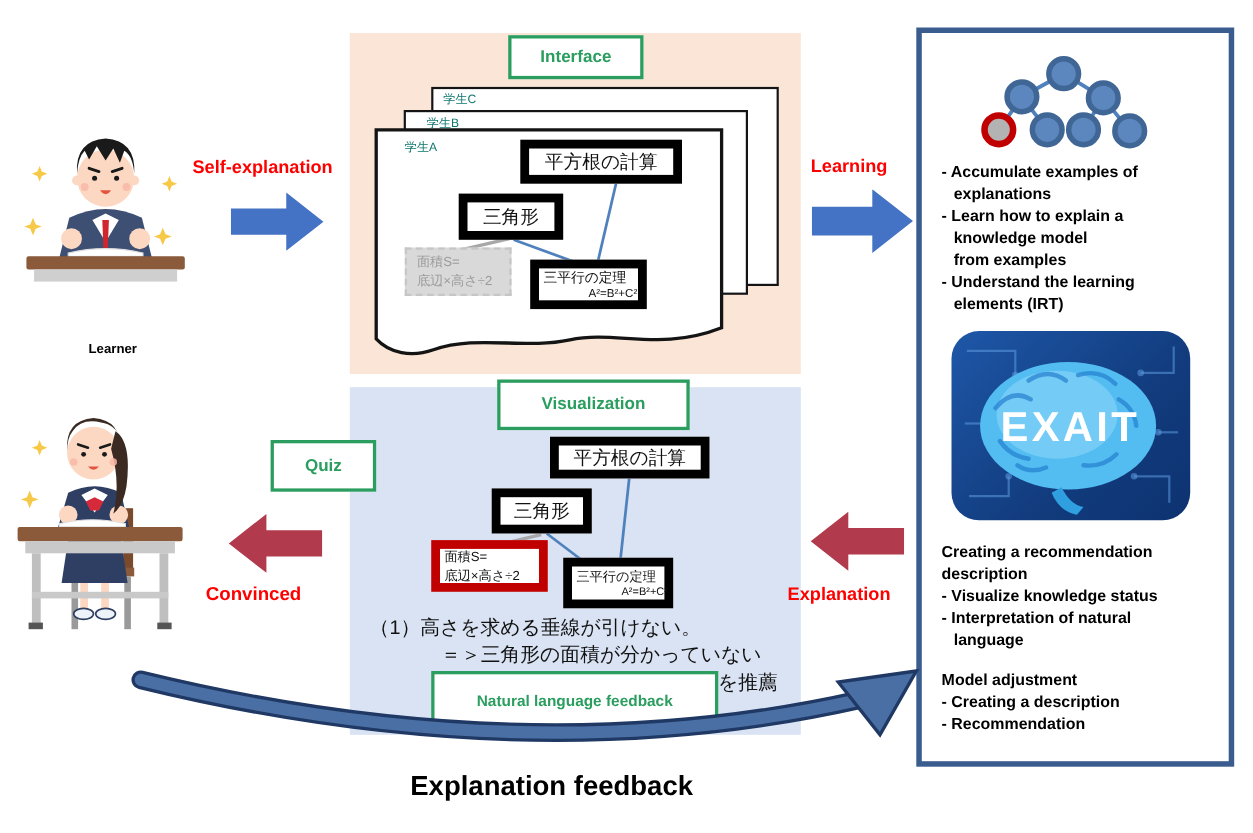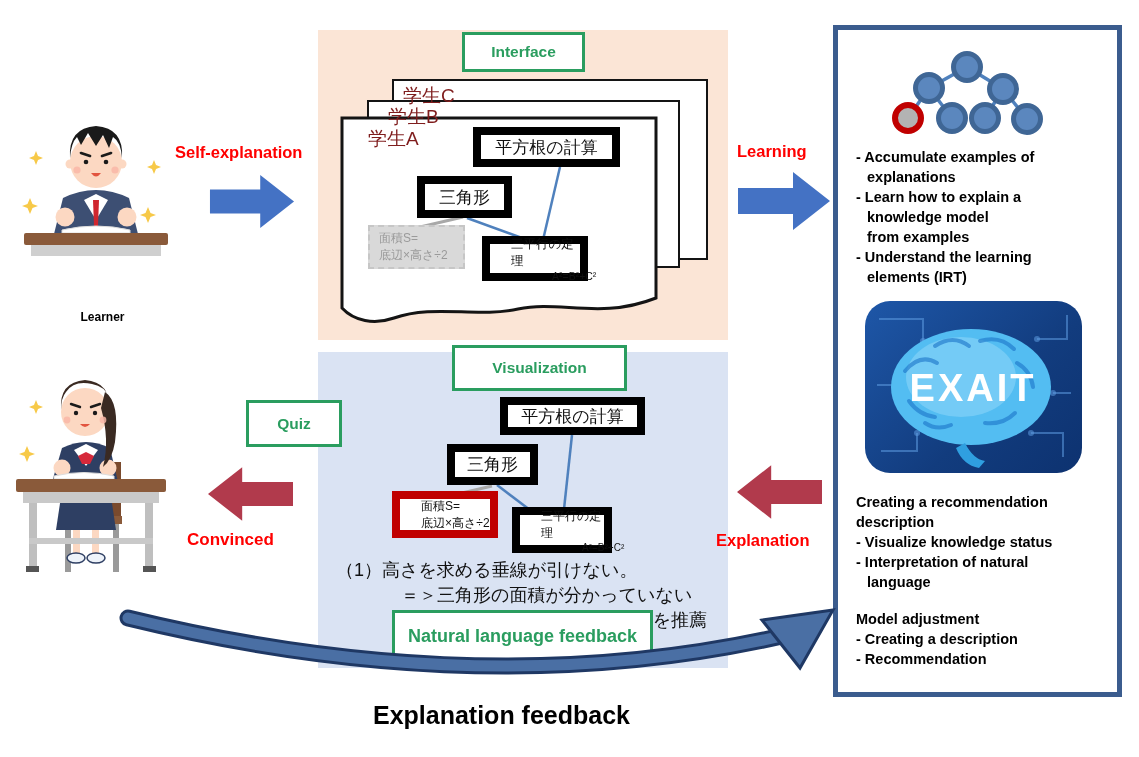--- a/index.html
+++ b/index.html
@@ -5,26 +5,26 @@
   html,body{margin:0;padding:0;background:#fff;}
   .canvas{position:relative;width:1139px;height:757px;background:#fff;overflow:hidden;
           font-family:"Liberation Sans",sans-serif;color:#000;}
   .abs{position:absolute;}
   
   .panel-peach{background:#fbe5d6;}
   .panel-blue{background:#dae3f3;}
   .right-panel{background:#fff;border:5px solid #3b5c8e;box-sizing:border-box;}
   
   .page{position:absolute;background:#fff;border:2.5px solid #141414;box-sizing:border-box;}
-  .page-label{position:absolute;font-size:19px;color:#7f1d1d;}
+  .page-label{position:absolute;font-size:11px;color:#0f766e;}
   
   .node-box{position:absolute;border:8px solid #000000;background:#fff;box-sizing:border-box;
             display:flex;align-items:center;justify-content:center;color:#111;}
   .node-box.big{font-size:17px;}
-  .node-box.small{flex-direction:column;align-items:flex-start;justify-content:center;padding-left:21px;}
+  .node-box.small{flex-direction:column;align-items:flex-start;justify-content:center;padding-left:4px;}
   .node-box.small .l1{font-size:12.5px;}
   .node-box.small .l2{font-size:10.5px;margin-left:41px;}
   .gray-box{position:absolute;background:#d9d9d9;border:2px dashed #c6c6c6;box-sizing:border-box;
             display:flex;flex-direction:column;justify-content:center;padding-left:9px;color:#9a9a9a;}
   .gray-box .l1{font-size:12px;}
   .gray-box .l2{font-size:12px;}
   .red-box{border-color:#c00000;color:#111;}
   
   .green-box{position:absolute;background:#fff;border:3px solid #2a9d5f;box-sizing:border-box;
              color:#2a9d5f;font-weight:bold;display:flex;align-items:center;justify-content:center;}
@@ -95,21 +95,21 @@
     <span class="l1" style="font-size:12px;">三平行の定理</span>
     <span class="l2" style="font-size:10px;">A²=B²+C²</span>
   </div>
 
   <div class="jp-line" style="left:336px;top:558px;">（1）高さを求める垂線が引けない。</div>
   <div class="jp-line" style="left:401px;top:583px;">＝＞三角形の面積が分かっていない</div>
   <div class="jp-line" style="left:399px;top:608px;">＝＞三角形の面積を求める問題を推薦</div>
 
   <div class="green-box" style="left:452px;top:345px;width:175px;height:46px;font-size:15.5px;">Visualization</div>
   <div class="green-box" style="left:246px;top:400px;width:96px;height:47px;font-size:15.5px;">Quiz</div>
-  <div class="green-box" style="left:392px;top:610px;width:261px;height:53px;font-size:18px;">Natural language feedback</div>
+  <div class="green-box" style="left:392px;top:610px;width:261px;height:53px;font-size:14px;">Natural language feedback</div>
 
   <svg class="abs" style="left:18px;top:112px;" width="155" height="150" viewBox="0 0 155 150">
     <g>
       <path d="M18,39 L20,44 L25,46 L20,48 L18,53 L16,48 L11,46 L16,44 Z" fill="#f7c948"></path>
       <path d="M12,86 L14.5,92 L20,94 L14.5,96 L12,102 L9.5,96 L4,94 L9.5,92 Z" fill="#f7c948"></path>
       <path d="M136,48 L138,53 L143,55 L138,57 L136,62 L134,57 L129,55 L134,53 Z" fill="#f7c948"></path>
       <path d="M130,95 L132.5,101 L138,103 L132.5,105 L130,111 L127.5,105 L122,103 L127.5,101 Z" fill="#f7c948"></path>
     </g>
 
     <path d="M36,122 L45,86 Q78,70 111,86 L120,122 Z" fill="#3d4f73"></path>

